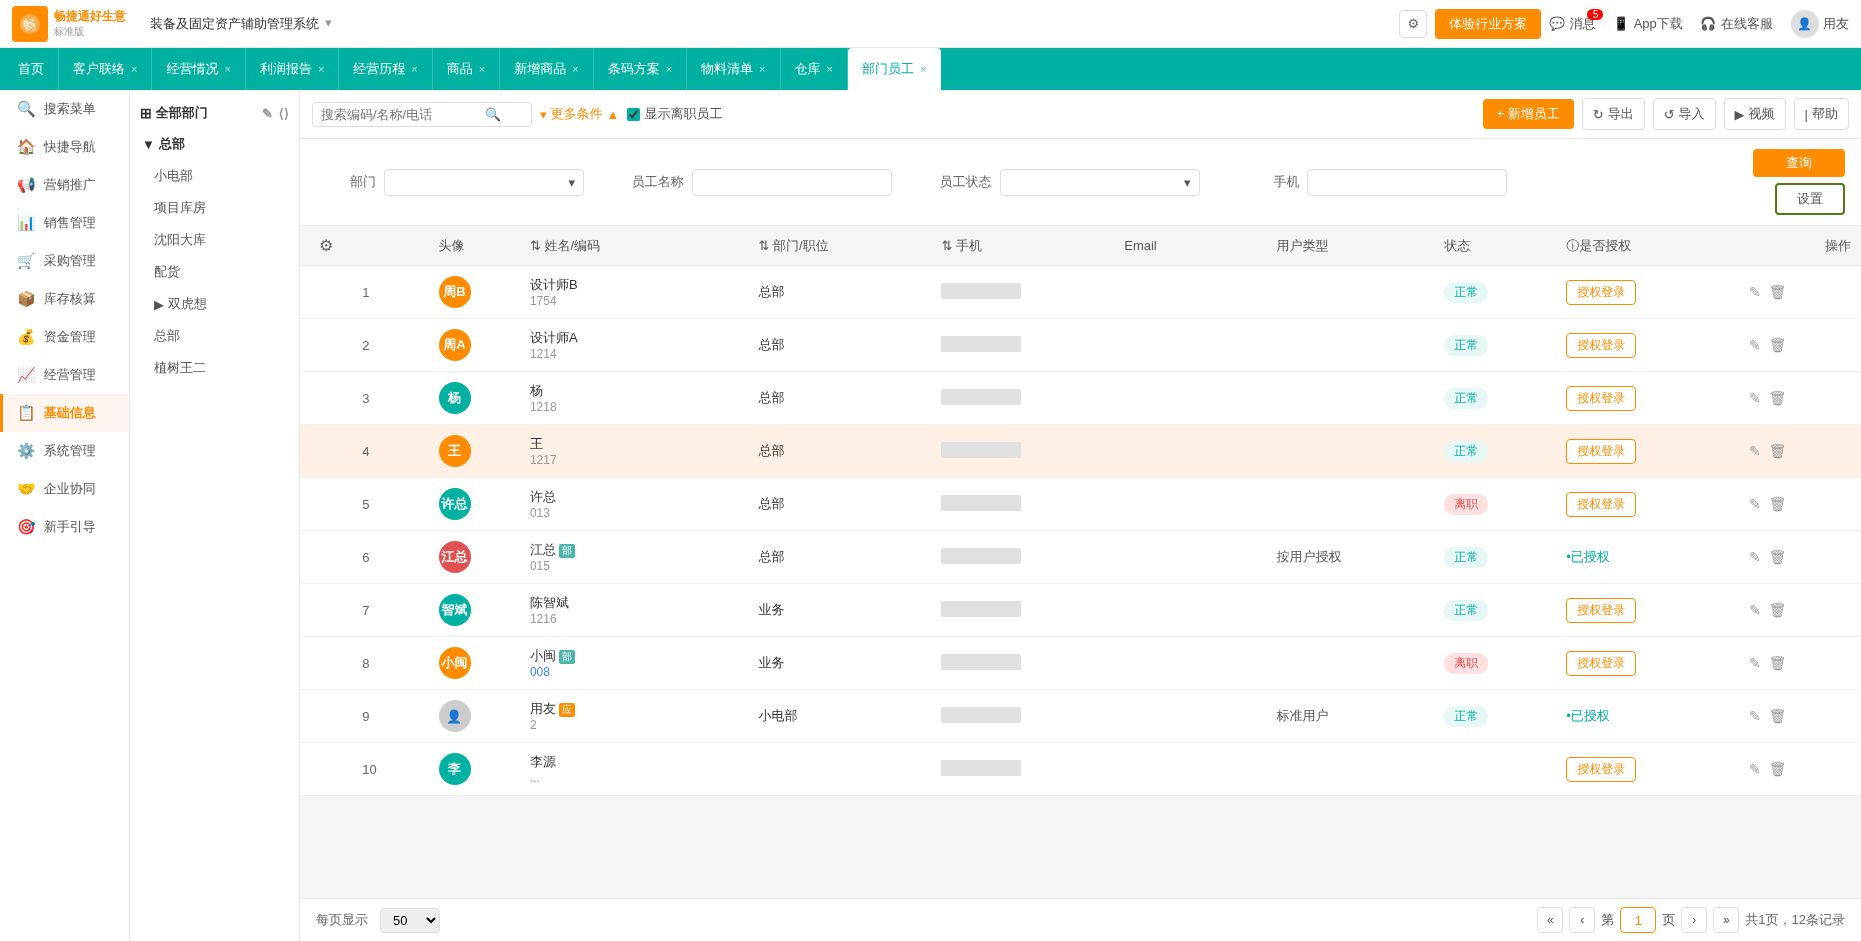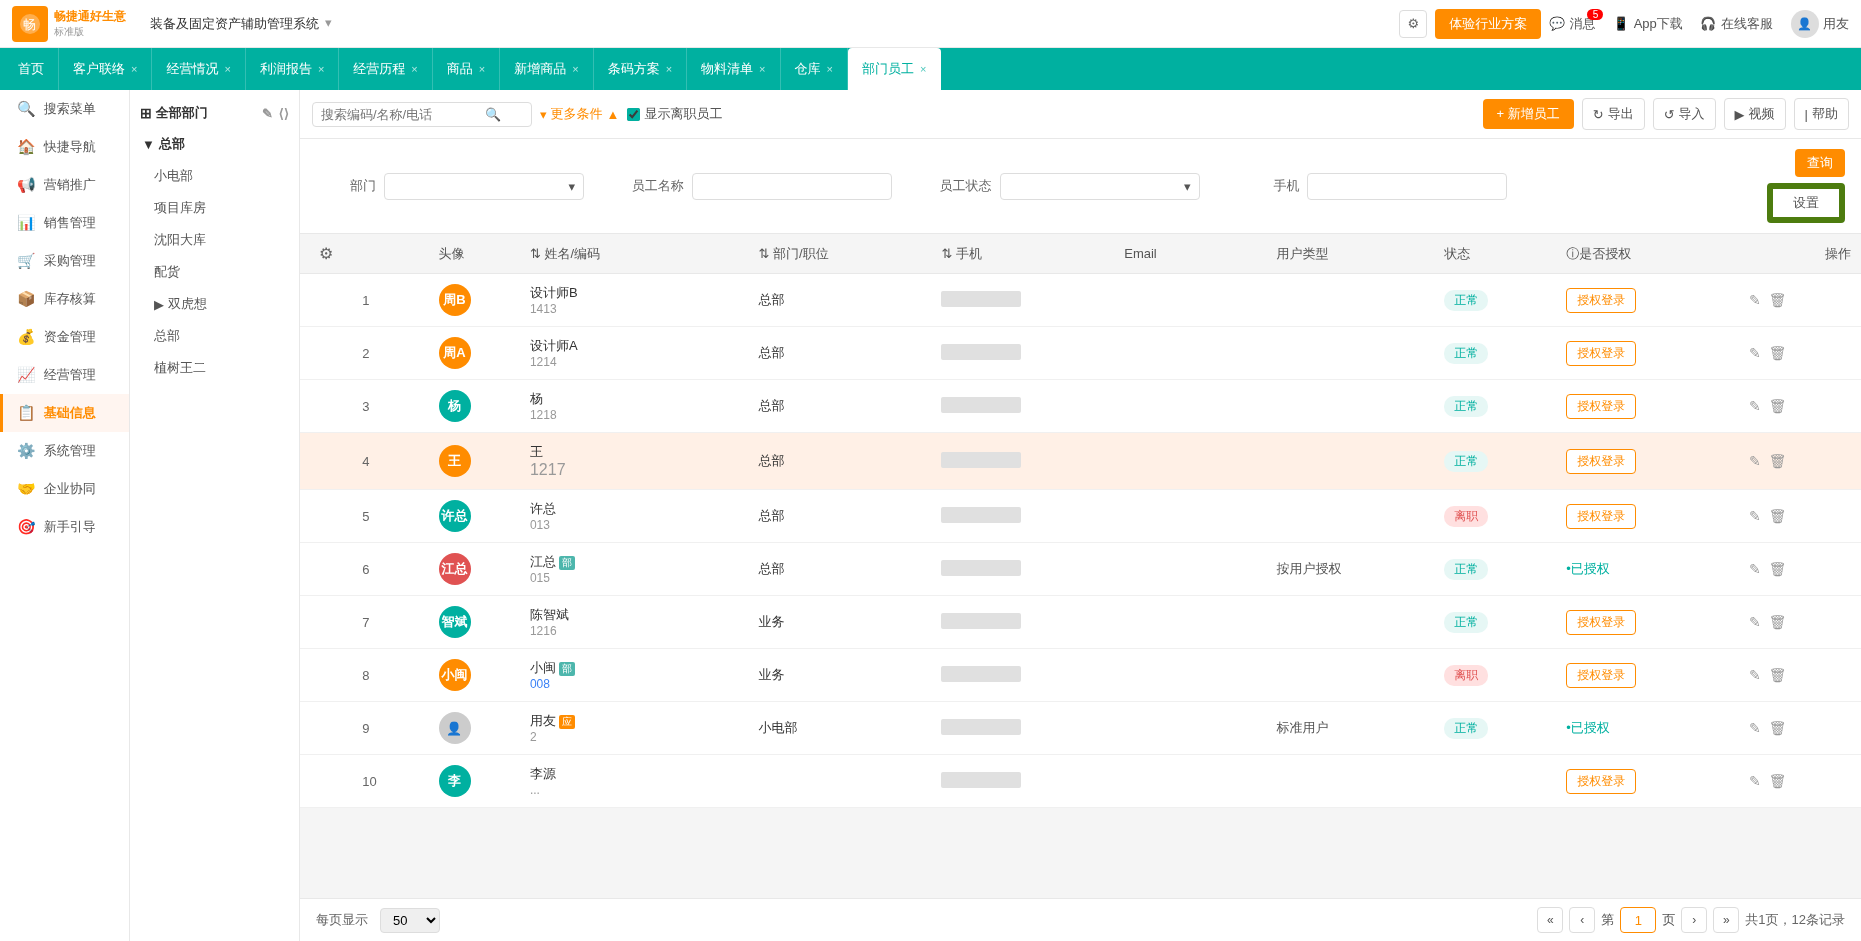--- a/index.html
+++ b/index.html
@@ -55,22 +55,22 @@
     .btn-primary { background: #ff8c00; color: #fff; border: none; border-radius: 4px; padding: 6px 14px; cursor: pointer; font-size: 13px; display: flex; align-items: center; gap: 4px; }
     .btn-outline { background: #fff; color: #555; border: 1px solid #ddd; border-radius: 4px; padding: 6px 10px; cursor: pointer; font-size: 13px; display: flex; align-items: center; gap: 4px; }
 
     
     .filter-form { background: #fff; padding: 10px 16px; border-bottom: 1px solid #e8e8e8; display: grid; grid-template-columns: 1fr 1fr 1fr 1fr 1fr; gap: 10px; align-items: center; }
     .filter-row { display: flex; align-items: center; gap: 8px; }
     .filter-label { color: #666; font-size: 13px; white-space: nowrap; min-width: 60px; text-align: right; }
     .filter-select { border: 1px solid #ddd; border-radius: 4px; padding: 5px 8px; font-size: 13px; color: #555; width: 200px; display: flex; align-items: center; justify-content: space-between; cursor: pointer; }
     .filter-input { border: 1px solid #ddd; border-radius: 4px; padding: 5px 8px; font-size: 13px; color: #555; width: 200px; outline: none; }
     .filter-actions { display: flex; flex-direction: column; gap: 6px; align-items: flex-end; }
-    .btn-search { background: #ff8c00; color: #fff; border: none; border-radius: 4px; padding: 5px 12px; cursor: pointer; font-size: 13px; }
-    .btn-reset { background: #fff; color: #555; border: 6px solid #4d7c0f; border-radius: 4px; padding: 5px 20px; cursor: pointer; font-size: 13px; }
+    .btn-search { background: #ff8c00; color: #fff; border: none; border-radius: 4px; padding: 5px 33px; cursor: pointer; font-size: 13px; }
+    .btn-reset { background: #fff; color: #555; border: 2px solid #4d7c0f; border-radius: 4px; padding: 5px 20px; cursor: pointer; font-size: 13px; }
 
     
     .table-wrap { flex: 1; overflow: auto; padding: 0; }
     table { width: 100%; border-collapse: collapse; background: #fff; }
     thead tr { background: #f5f5f5; }
     thead th { padding: 10px 10px; text-align: left; color: #555; font-weight: normal; font-size: 13px; border-bottom: 1px solid #e8e8e8; white-space: nowrap; }
     tbody tr { border-bottom: 1px solid #f0f0f0; }
     tbody tr.highlighted { background: #fff0e6; }
     tbody td { padding: 10px 10px; color: #333; font-size: 13px; vertical-align: middle; }
     .avatar-circle { width: 32px; height: 32px; border-radius: 50%; display: flex; align-items: center; justify-content: center; color: #fff; font-size: 13px; font-weight: bold; }
@@ -354,21 +354,21 @@
           </thead>
           <tbody id="table-body">
           <tr>
     <td></td>
     <td class="col-no" style="color:#666;">1</td>
     <td class="col-avatar">
                   <div class="avatar-circle" style="background:#ff8c00;">周B</div>
                 </td>
     <td class="col-name">
                   <div>设计师B</div>
-                  <div style="color:#999;font-size:12px;">1413</div>
+                  <div style="color:#999;font-size:12px;">1754</div>
                 </td>
     <td class="col-dept">总部</td>
     <td class="col-phone"><span class="phone-blur"></span></td>
     <td class="col-email"></td>
     <td class="col-usertype" style="color:#555;"></td>
     <td class="col-status"><span class="status-badge status-normal">正常</span></td>
     <td class="col-auth"><button class="auth-btn">授权登录</button></td>
     <td class="col-ops">
       <div class="op-icons">
         <span class="op-icon" title="编辑">✎</span>
@@ -423,21 +423,21 @@
     </td>
   </tr>
               <tr class="highlighted">
     <td></td>
     <td class="col-no" style="color:#666;">4</td>
     <td class="col-avatar">
                   <div class="avatar-circle" style="background:#ff8c00;">王</div>
                 </td>
     <td class="col-name">
                   <div>王</div>
-                  <div style="color:#999;font-size:16px;">1217</div>
+                  <div style="color:#999;font-size:12px;">1217</div>
                 </td>
     <td class="col-dept">总部</td>
     <td class="col-phone"><span class="phone-blur"></span></td>
     <td class="col-email"></td>
     <td class="col-usertype" style="color:#555;"></td>
     <td class="col-status"><span class="status-badge status-normal">正常</span></td>
     <td class="col-auth"><button class="auth-btn">授权登录</button></td>
     <td class="col-ops">
       <div class="op-icons">
         <span class="op-icon" title="编辑">✎</span>

